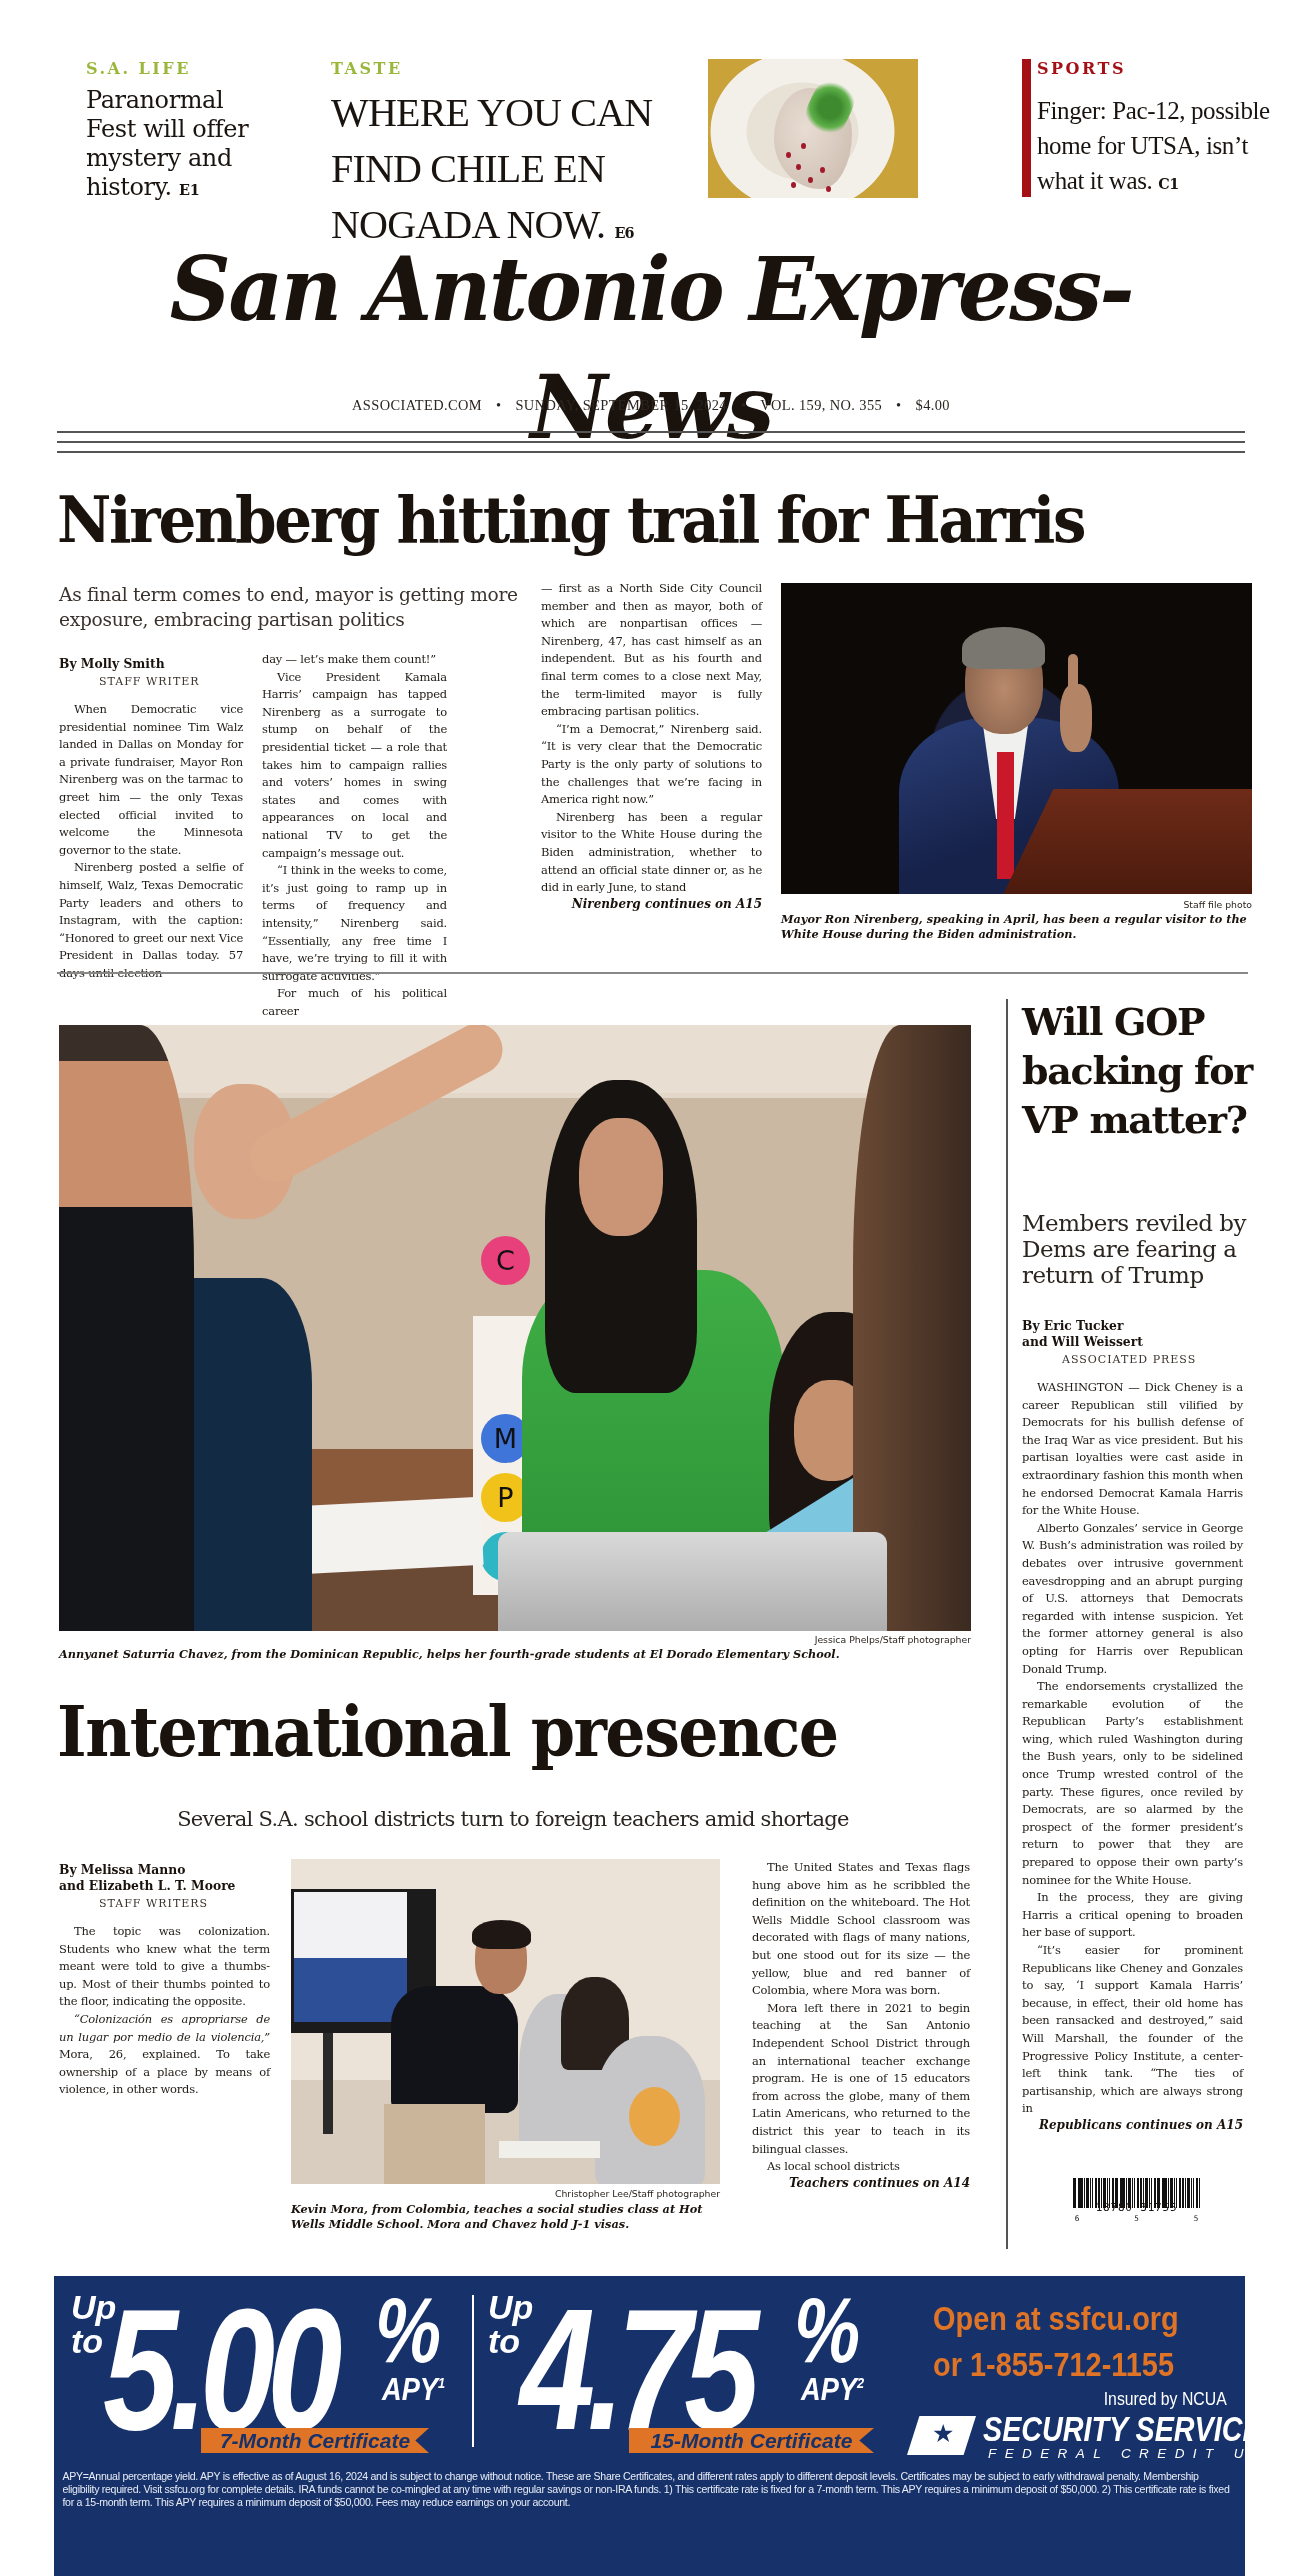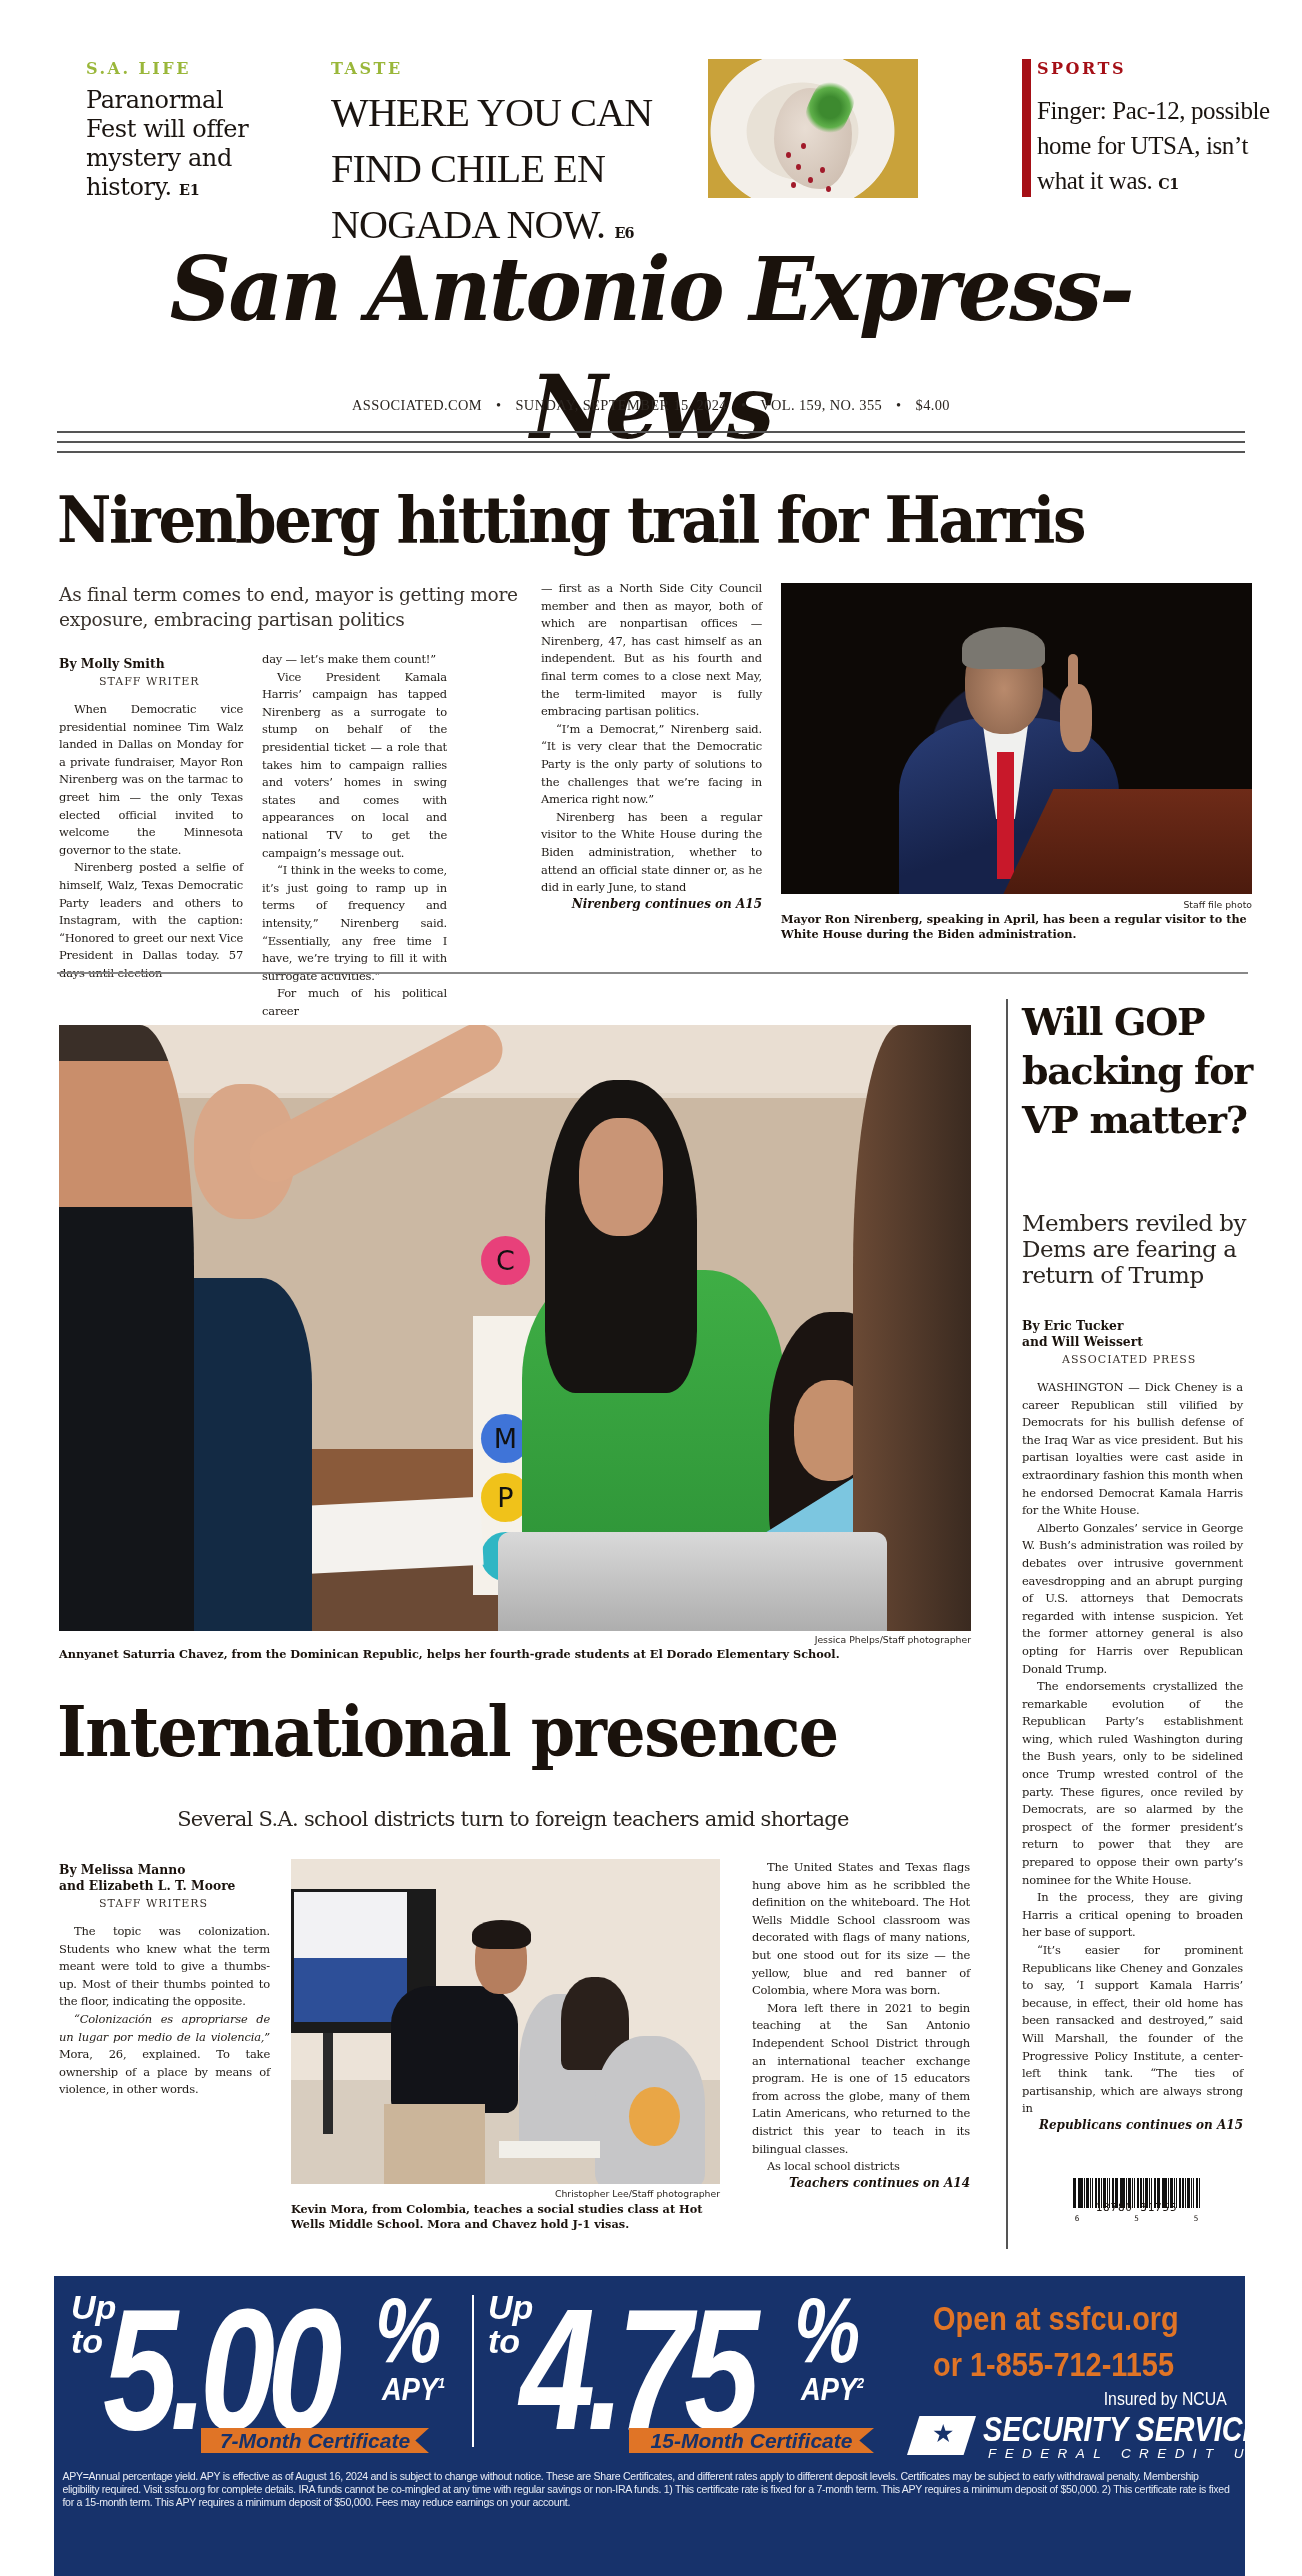--- a/index.html
+++ b/index.html
@@ -41,21 +41,21 @@
   .lead-deck { left: 59px; top: 583px; width: 498px; font-family: "DejaVu Serif", serif; font-size: 18.6px; line-height: 24.5px; color: #3a332d; letter-spacing: -0.3px; }
   .byline-name { font-family: "DejaVu Serif", serif; font-weight: bold; font-size: 12.3px; line-height: 16px; color: #1a120c; }
   .byline-role { font-family: "DejaVu Serif", serif; font-size: 11px; letter-spacing: 1px; color: #3a332d; margin-top: 2.5px; margin-left: 40px; }
   .body-col { font-family: "DejaVu Serif", serif; font-size: 11.5px; line-height: 17.6px; color: #1f1a15; text-align: justify; hyphens: auto; letter-spacing: -0.2px; }
   .body-col p { text-indent: 15px; }
   .body-col p.noindent { text-indent: 0; }
   .jump { font-family: "DejaVu Serif", serif; font-weight: bold; font-style: italic; font-size: 12px; text-align: right; color: #1a120c; }
 
   .photo { overflow: hidden; }
   .credit { font-family: "DejaVu Sans", sans-serif; font-size: 9.3px; color: #2b2520; text-align: right; }
-  .cutline { font-family: "DejaVu Serif", serif; font-weight: bold; font-size: 11.3px; line-height: 15px; color: #1a120c; }
+  .cutline { font-family: "DejaVu Serif", serif; font-weight: bold; font-size: 11.3px; line-height: 15px; color: #1a120c; font-style: italic; }
 
   .mayor-photo { left: 781px; top: 583px; width: 471px; height: 311px;
     background: radial-gradient(ellipse 40% 60% at 48% 55%, #1a1f3a 0 40%, transparent 41%), #0d0906; }
   .mayor-photo .head { position:absolute; left: 184px; top: 51px; width: 78px; height: 100px; border-radius: 45% 45% 45% 45%; background: radial-gradient(ellipse at 50% 55%, #b98a6c, #7f5a44); }
   .mayor-photo .hair { position:absolute; left: 181px; top: 44px; width: 83px; height: 42px; border-radius: 50% 50% 20% 20%; background: #7a7770; }
   .mayor-photo .suit { position:absolute; left: 118px; top: 135px; width: 220px; height: 186px; border-radius: 40% 40% 0 0; background: linear-gradient(160deg, #2b3f78, #16224a 60%); }
   .mayor-photo .shirt { position:absolute; left: 201px; top: 135px; width: 47px; height: 101px; background: #f0f0ee; clip-path: polygon(0 0,100% 0,70% 100%,30% 100%); }
   .mayor-photo .tie { position:absolute; left: 216px; top: 169px; width: 17px; height: 127px; background: #c8182a; }
   .mayor-photo .hand { position:absolute; left: 279px; top: 101px; width: 32px; height: 68px; border-radius: 40%; background: #b48467; }
   .mayor-photo .finger { position:absolute; left: 287px; top: 71px; width: 10px; height: 37px; border-radius: 5px; background: #b48467; }

